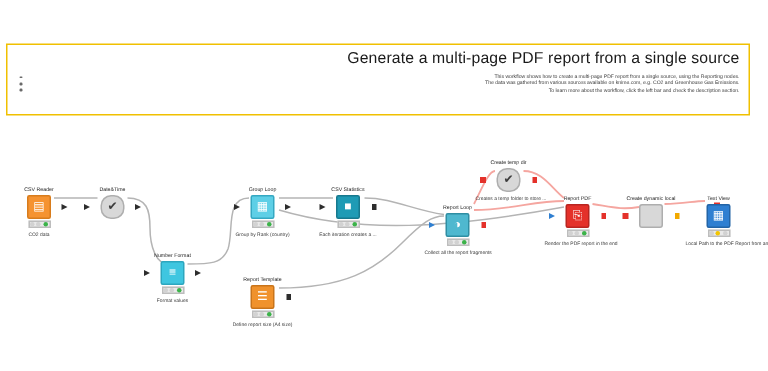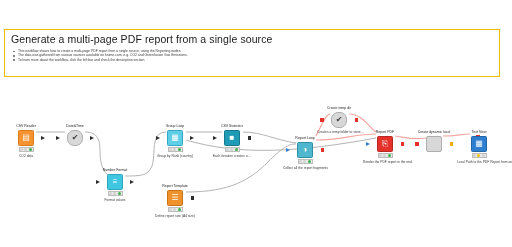--- a/index.html
+++ b/index.html
@@ -13,20 +13,21 @@
   }
   
   #annotation{
     position:absolute;
     left:4px; top:29px;
     width:496px; height:48px;
     border:1px solid #f0c000;
     background:#ffffff;
     box-sizing:border-box;
     padding:3px 6px 0 6px;
+    text-align:right;
   }
   #annotation-title{
     font-size:10.5px;
     line-height:12px;
     color:#1a1a1a;
     white-space:nowrap;
     letter-spacing:.1px;
   }
   #annotation-bullets{
     margin:4px 0 0 0;

